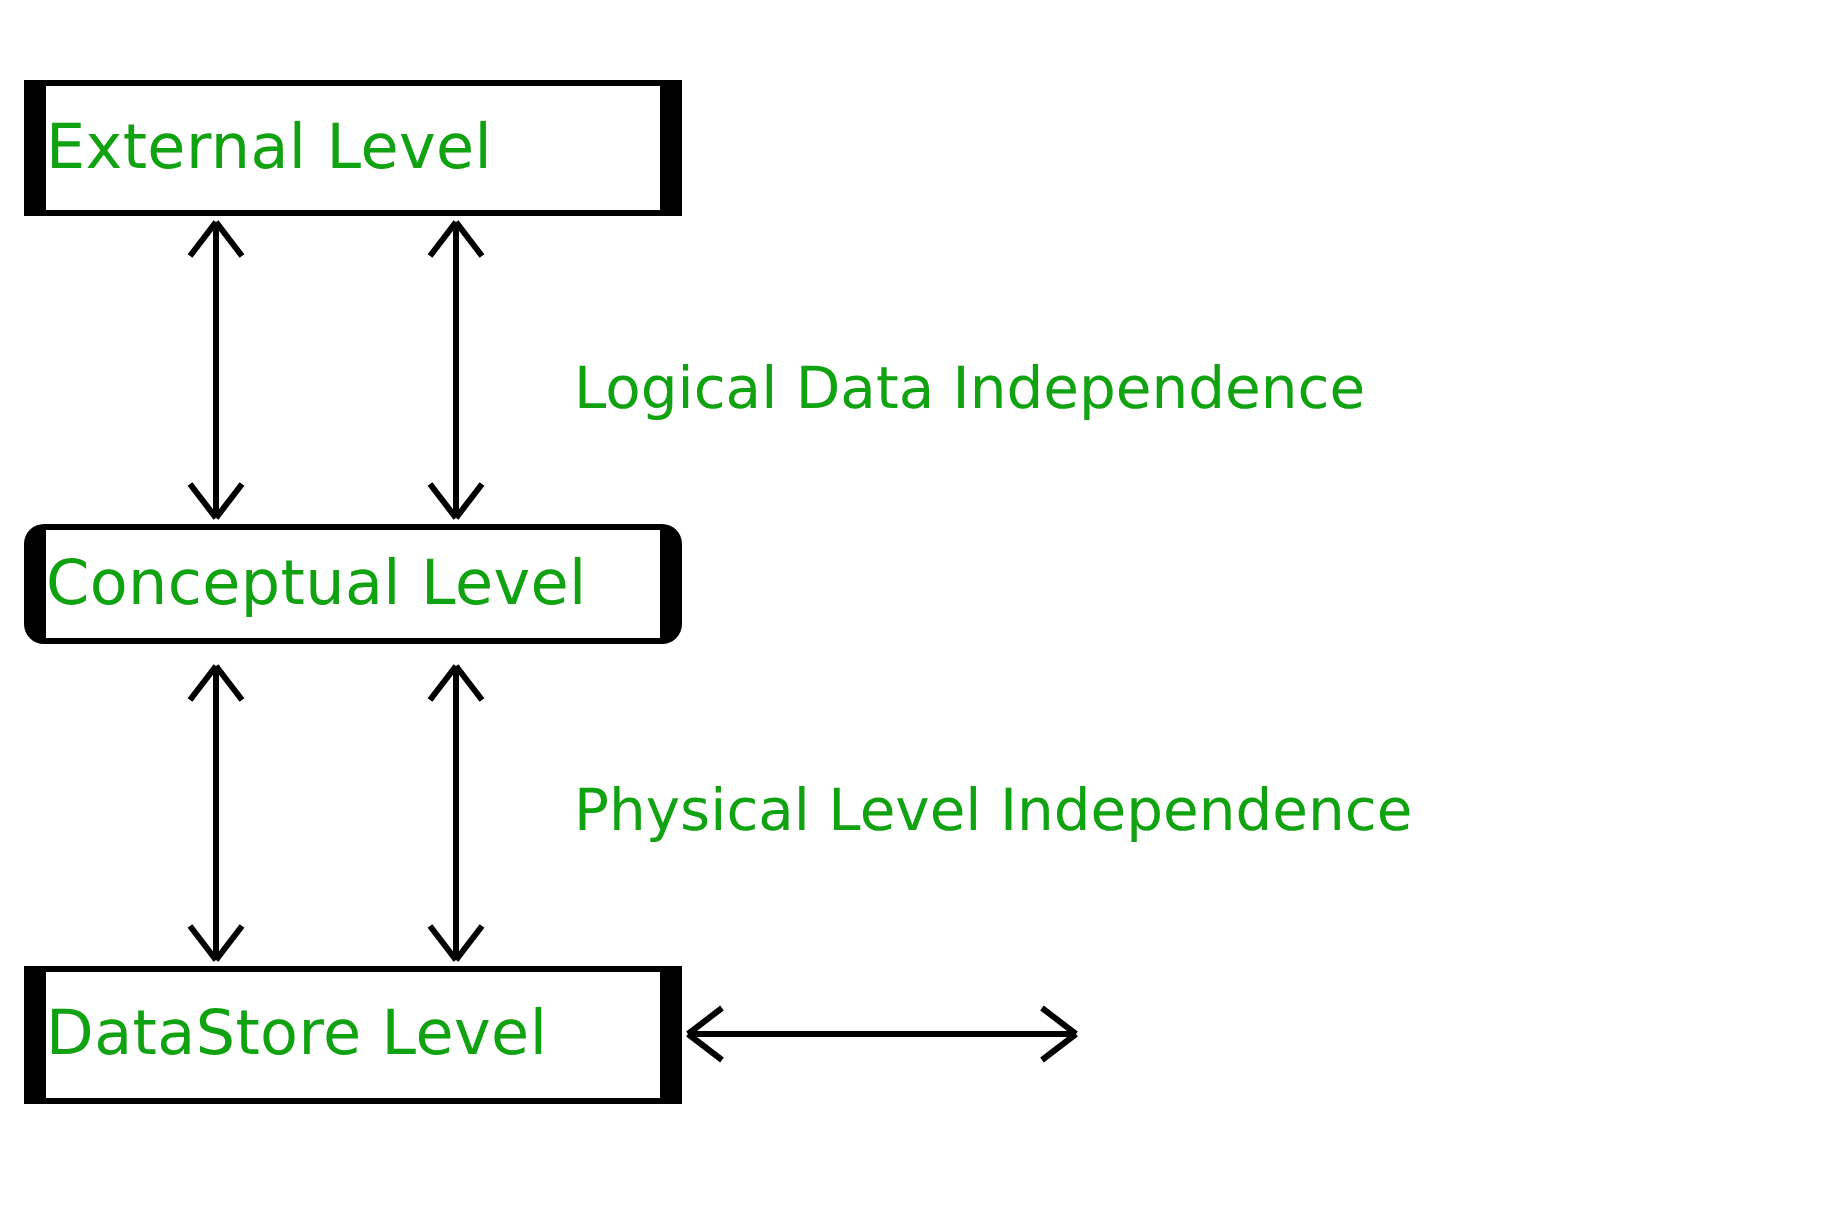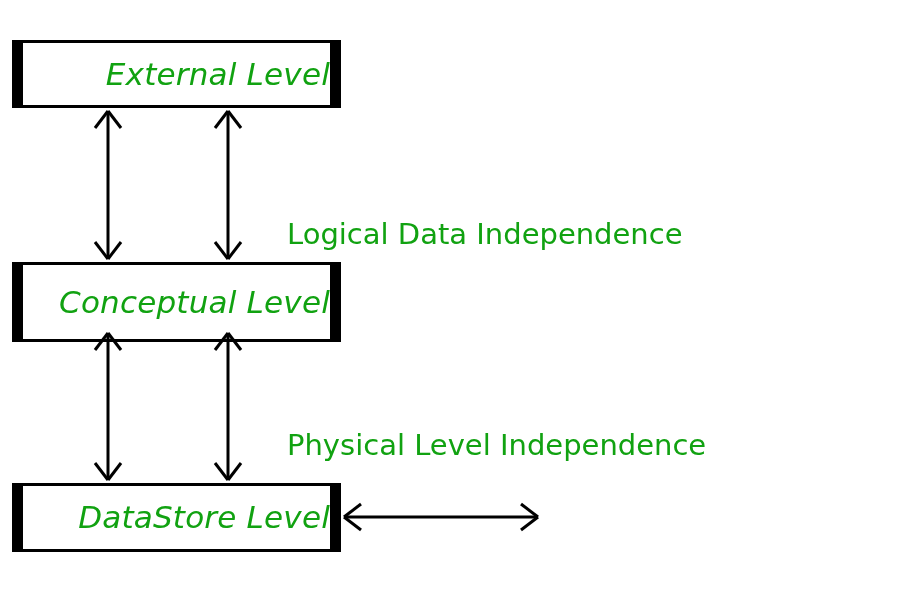--- a/index.html
+++ b/index.html
@@ -24,38 +24,36 @@
     background: #ffffff;
     border-top: 3px solid #000000;
     border-bottom: 3px solid #000000;
     border-left: 11px solid #000000;
     border-right: 11px solid #000000;
     display: flex;
     align-items: center;
   }
   .node-label {
     width: 100%;
-    text-align: right;
+    text-align: left;
     color: #11a211;
     font-size: 31px;
     font-weight: 400;
     letter-spacing: 0.2px;
     line-height: 1;
     white-space: nowrap;
-    font-style: italic;
   }
   
   .caption {
     position: absolute;
     color: #11a211;
     font-size: 29px;
     font-weight: 400;
     line-height: 1;
     white-space: nowrap;
-    margin-top: 40px;
   }
   
   #arrow-layer {
     position: absolute;
     left: 0;
     top: 0;
     width: 924px;
     height: 604px;
     pointer-events: none;
   }
@@ -73,21 +71,21 @@
 </style>
 </head>
 <body>
 
 <div id="canvas">
 
   <div class="node" id="node-external" style="left: 12px; top: 40px; width: 329px; height: 68px;">
     <span class="node-label">External Level</span>
   </div>
 
-  <div class="node" id="node-conceptual" style="left: 12px; top: 262px; width: 329px; height: 80px;">
+  <div class="node" id="node-conceptual" style="left: 12px; top: 262px; width: 329px; height: 60px; border-radius: 10px;">
     <span class="node-label">Conceptual Level</span>
   </div>
 
   <div class="node" id="node-physical" style="left: 12px; top: 483px; width: 329px; height: 69px;">
     <span class="node-label">DataStore Level</span>
   </div>
 
 
   <div class="caption" id="caption-logical" style="left: 287px; top: 180px;">Logical Data Independence</div>
   <div class="caption" id="caption-physical" style="left: 287px; top: 391px;">Physical Level Independence</div>

